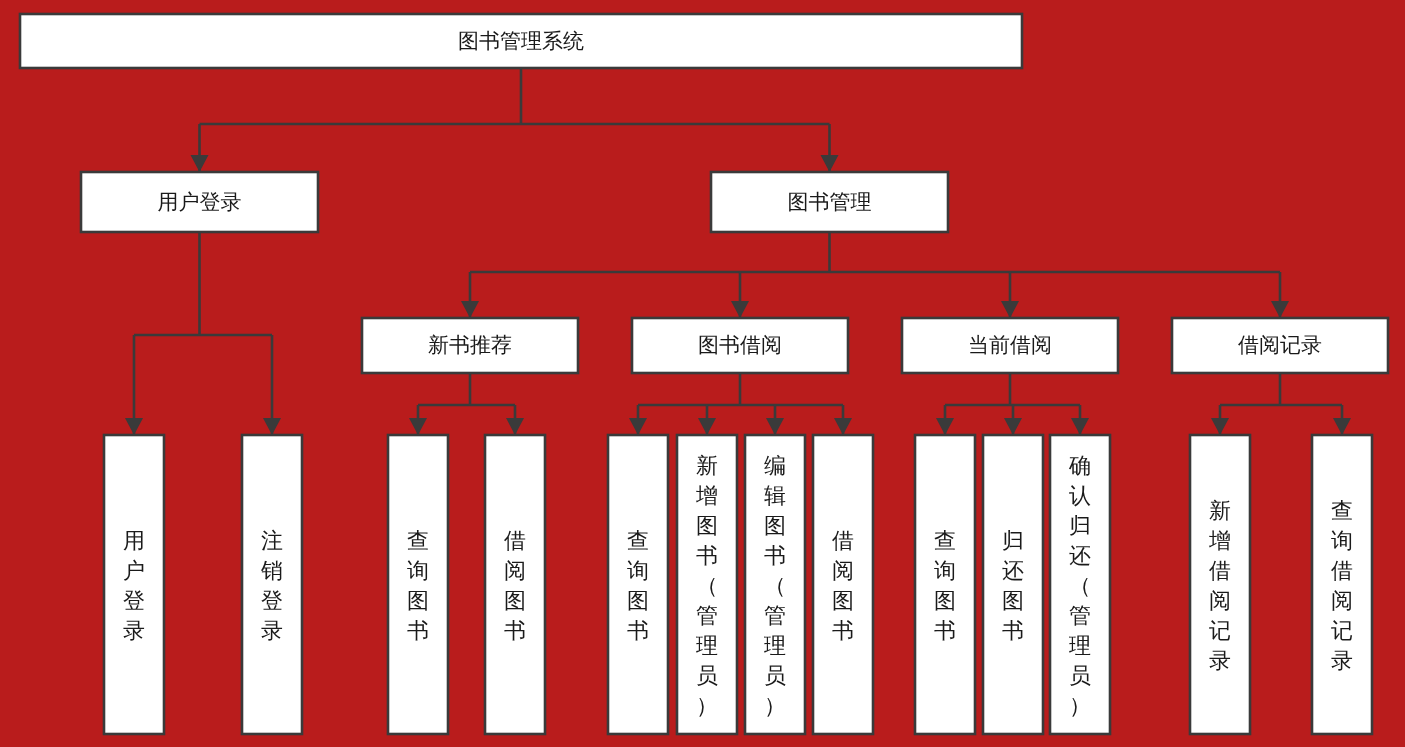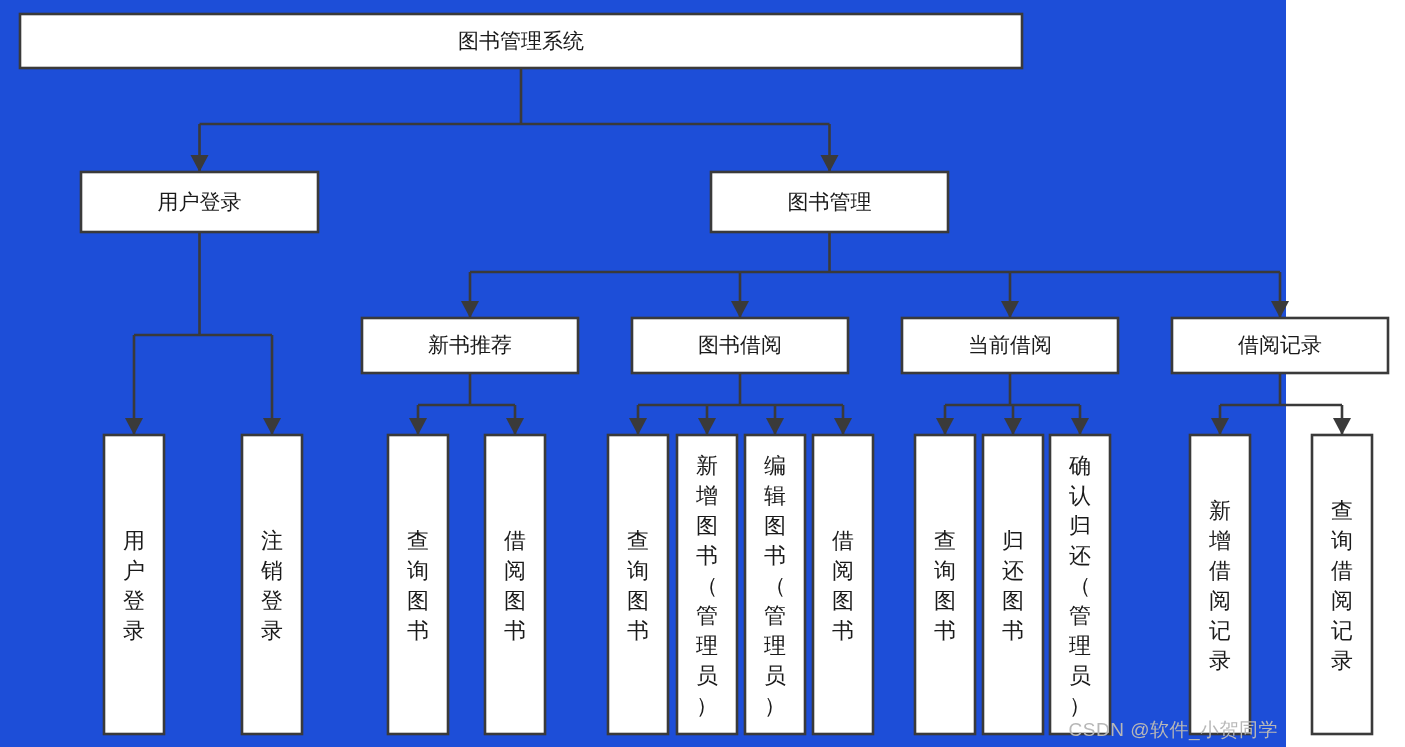--- a/index.html
+++ b/index.html
@@ -8,23 +8,23 @@
     background: #ffffff;
   }
   body {
     width: 1405px;
     height: 747px;
     font-family: "Liberation Sans", "DejaVu Sans", sans-serif;
     overflow: hidden;
   }
   #diagram-root {
     position: relative;
-    width: 1286px;
+    width: 1405px;
     height: 747px;
-    background: #1d4ed8;
+    background: #b91c1c;
     text-align: center;
   }
   svg#tree-svg {
     position: absolute;
     left: 0;
     top: 0;
     width: 1405px;
     height: 747px;
     display: block;
   }
@@ -206,14 +206,13 @@
           <rect x="1190" y="435" width="60" height="299" class="node-box"></rect>
           <text x="1220" y="517.9" class="node-label-vert"><tspan x="1220" dy="0">新</tspan><tspan x="1220" dy="30">增</tspan><tspan x="1220" dy="30">借</tspan><tspan x="1220" dy="30">阅</tspan><tspan x="1220" dy="30">记</tspan><tspan x="1220" dy="30">录</tspan></text>
         </g>
         <g>
           <rect x="1312" y="435" width="60" height="299" class="node-box"></rect>
           <text x="1342" y="517.9" class="node-label-vert"><tspan x="1342" dy="0">查</tspan><tspan x="1342" dy="30">询</tspan><tspan x="1342" dy="30">借</tspan><tspan x="1342" dy="30">阅</tspan><tspan x="1342" dy="30">记</tspan><tspan x="1342" dy="30">录</tspan></text>
         </g>
       </g>
   </svg>
 
-  <div class="watermark">CSDN @软件_小贺同学</div>
 </div>
 
 </body></html>

